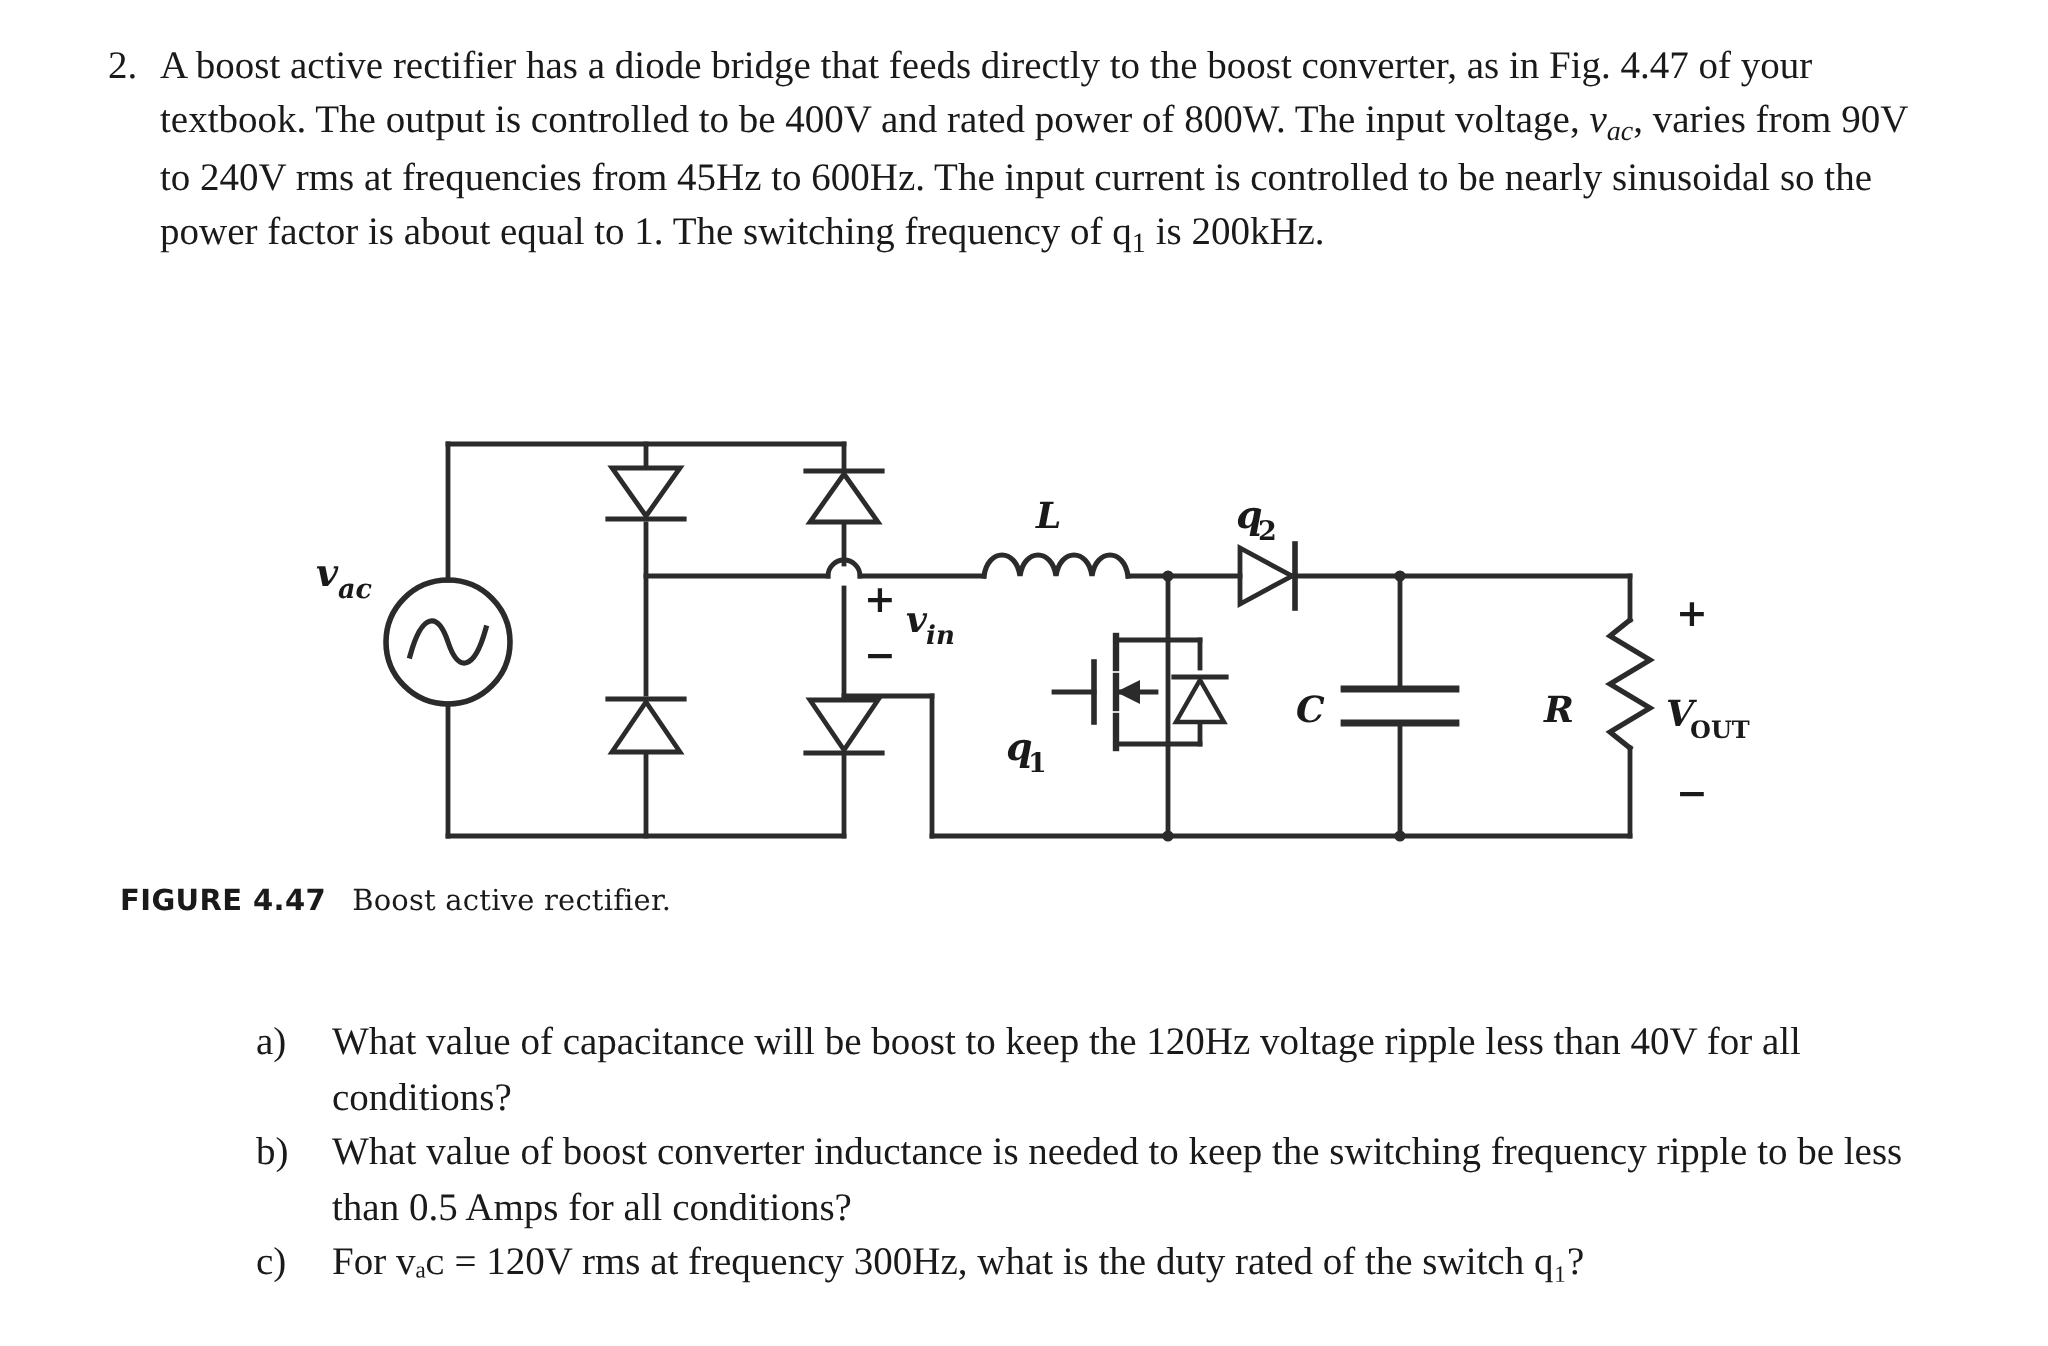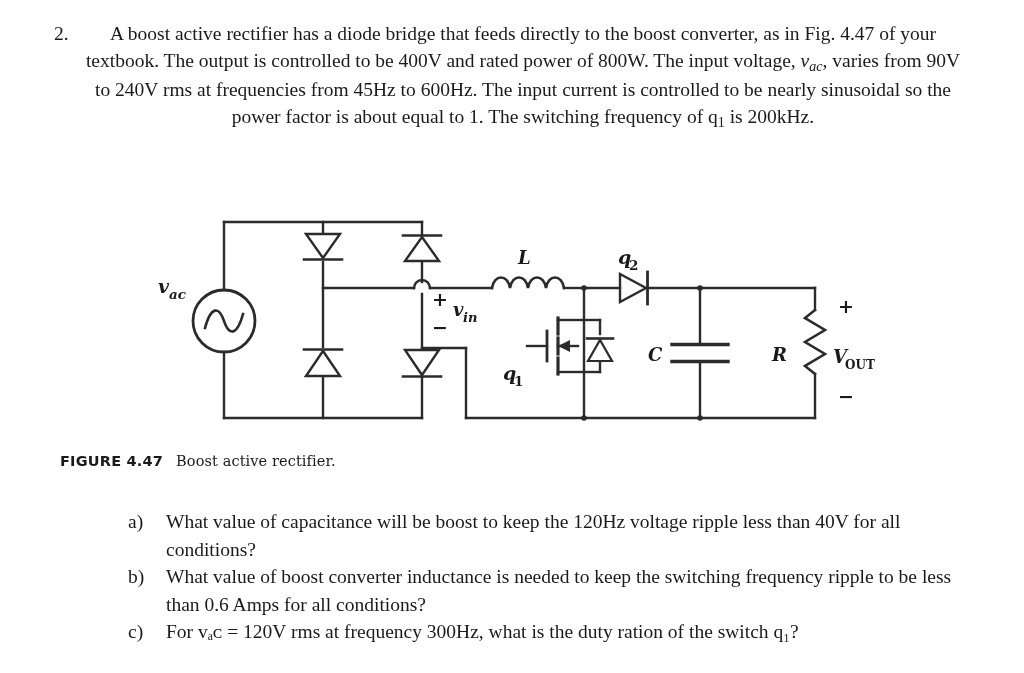--- a/index.html
+++ b/index.html
@@ -30,40 +30,40 @@
     width: 26px;
     flex: 0 0 26px;
     font-size: 19.5px;
     line-height: 27px;
     text-align: left;
   }
   .problem-body {
     flex: 1;
     font-size: 19.5px;
     line-height: 27px;
-    text-align: center;
+    text-align: left;
   }
   .it { font-style: italic; }
   sub { font-size: 0.72em; vertical-align: baseline; position: relative; top: 0.28em; }
 
   
   .figure-wrap {
     position: absolute;
     left: 0;
     top: 188px;
     width: 1024px;
     height: 258px;
   }
   .figure-wrap svg { display: block; }
 
   
   .caption {
     position: absolute;
     left: 60px;
-    top: 453px;
+    top: 443px;
     font-size: 15px;
     letter-spacing: 0.1px;
     white-space: nowrap;
   }
   .caption .cap-label {
     font-family: "DejaVu Sans", sans-serif;
     font-weight: bold;
     font-size: 14.5px;
     letter-spacing: 0.2px;
   }
@@ -233,19 +233,19 @@
   <span class="cap-label">FIGURE 4.47</span><span class="cap-text">Boost active rectifier.</span>
 </div>
 
 <div class="subs">
   <div class="sub-item">
     <div class="sub-marker">a)</div>
     <div class="sub-text">What value of capacitance will be boost to keep the 120Hz voltage ripple less than 40V for all conditions?</div>
   </div>
   <div class="sub-item">
     <div class="sub-marker">b)</div>
-    <div class="sub-text">What value of boost converter inductance is needed to keep the switching frequency ripple to be less than 0.6 Amps for all conditions?</div>
+    <div class="sub-text">What value of boost converter inductance is needed to keep the switching frequency ripple to be less than 0.5 Amps for all conditions?</div>
   </div>
   <div class="sub-item">
     <div class="sub-marker">c)</div>
-    <div class="sub-text">For vₐᴄ = 120V rms at frequency 300Hz, what is the duty ration of the switch q₁?</div>
+    <div class="sub-text">For vₐᴄ = 120V rms at frequency 300Hz, what is the duty rated of the switch q₁?</div>
   </div>
 </div>
 
 </body></html>

